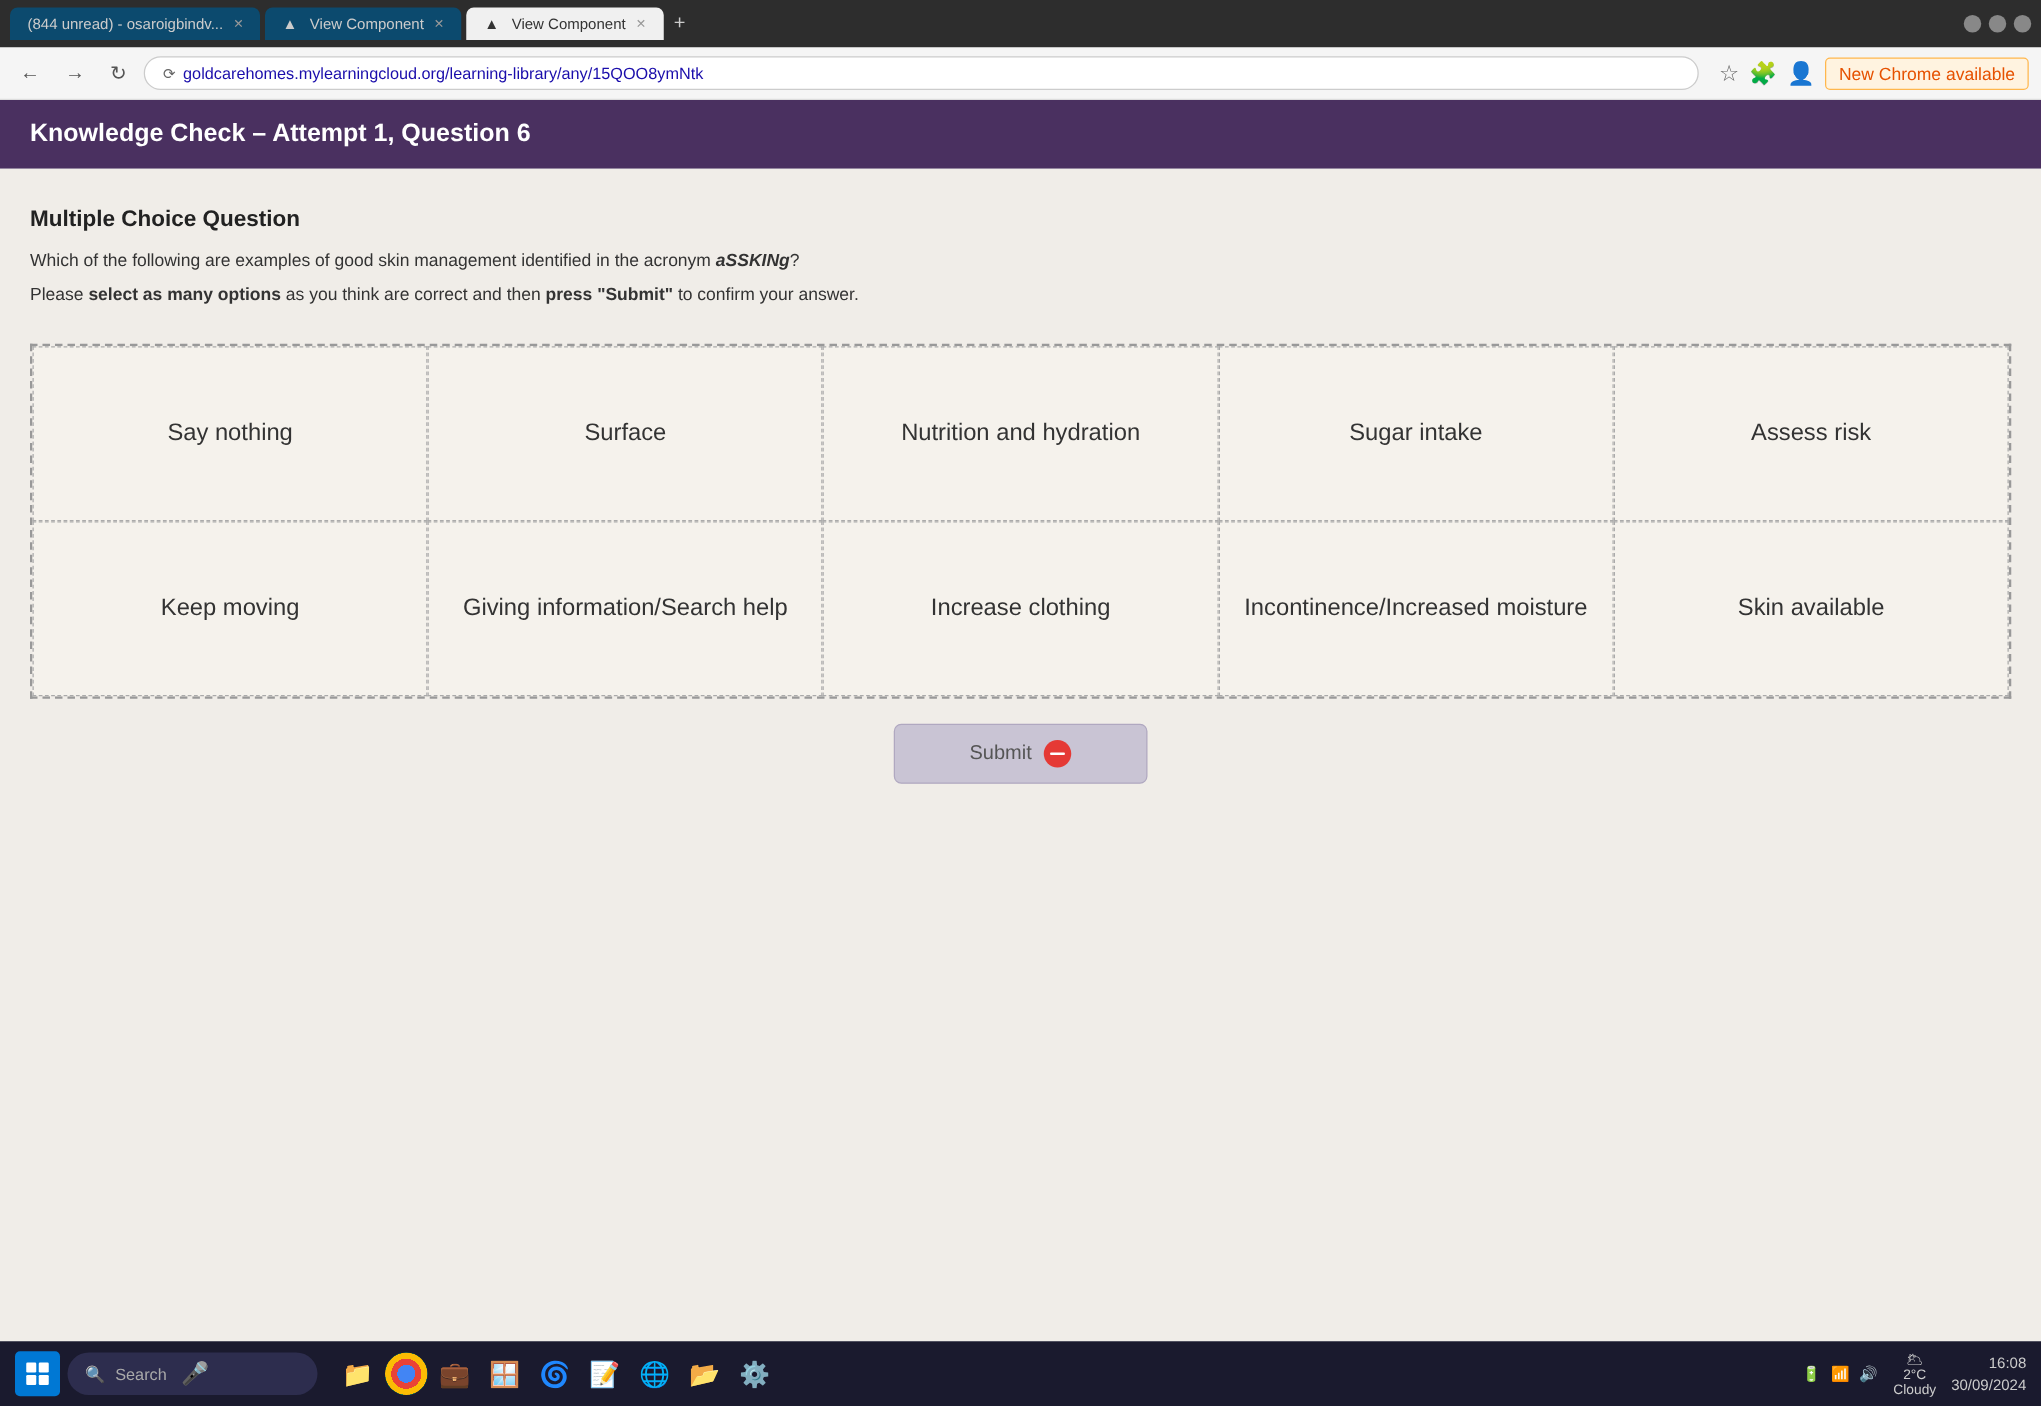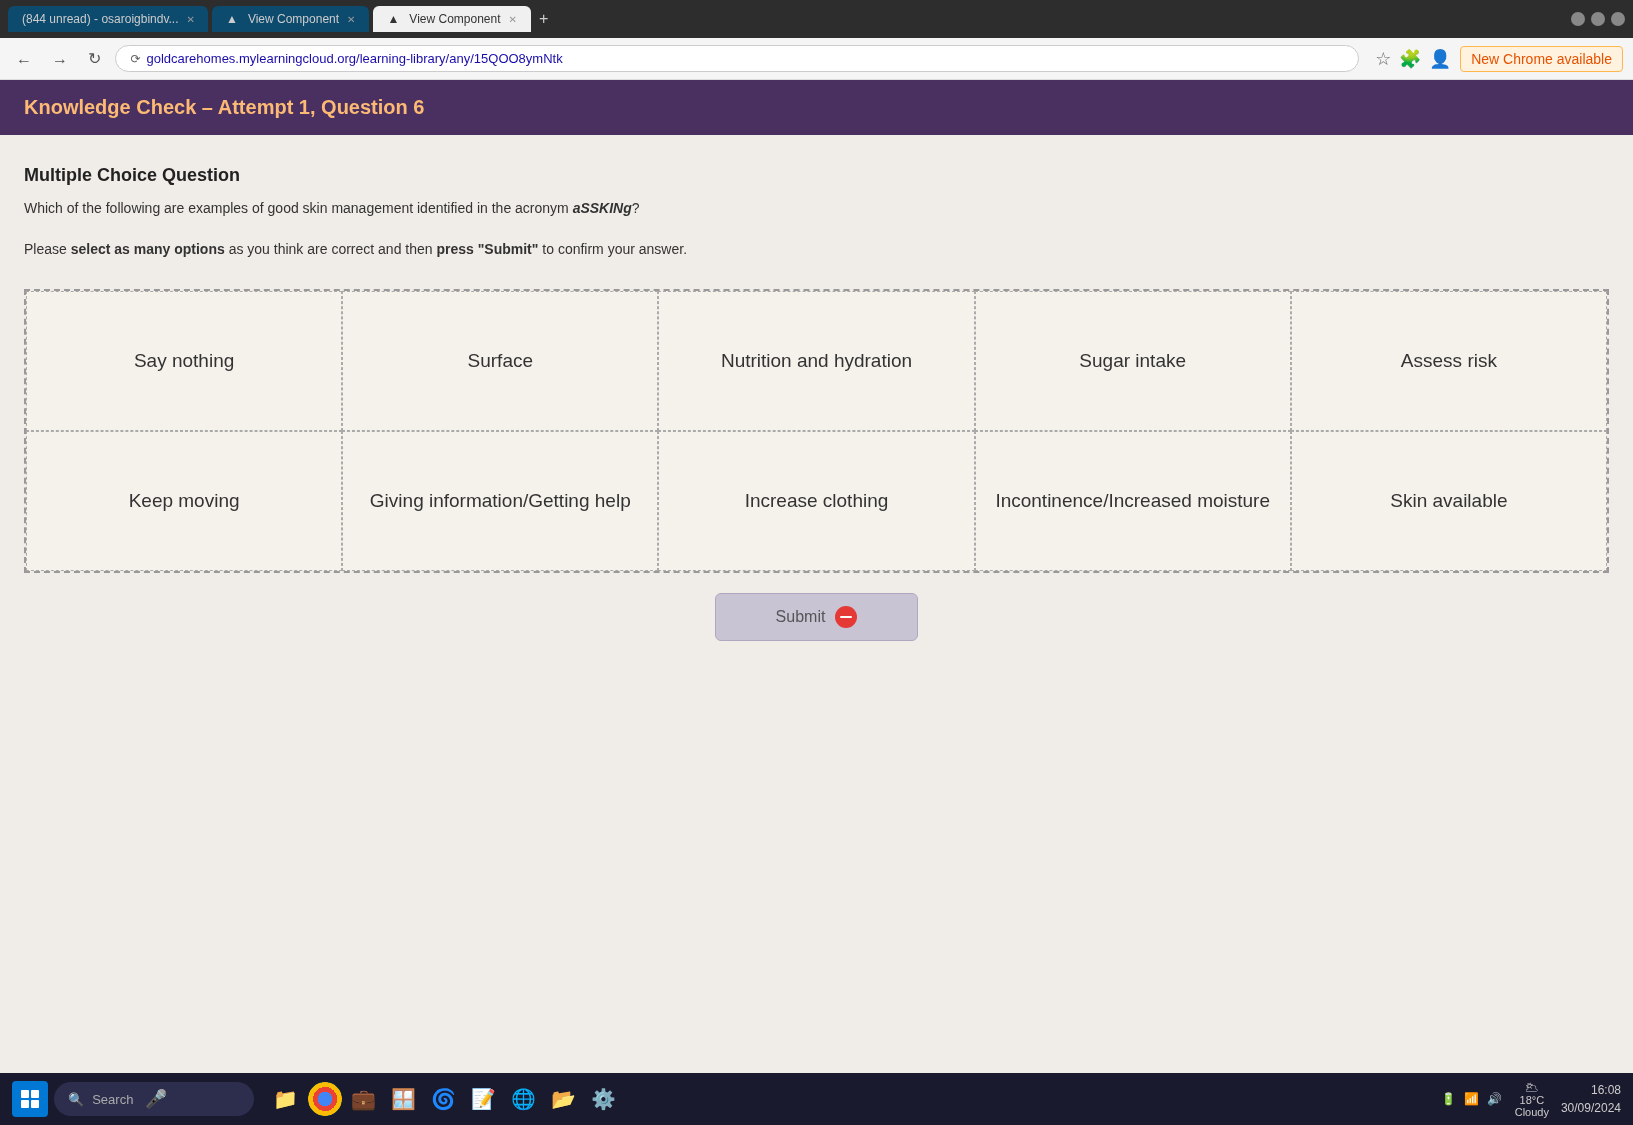--- a/index.html
+++ b/index.html
@@ -21,27 +21,27 @@
 
     .nav-bar { background: #f5f5f5; height: 42px; display: flex; align-items: center; padding: 0 10px; gap: 8px; border-bottom: 1px solid #ddd; }
     .nav-btn { background: none; border: none; font-size: 16px; cursor: pointer; color: #555; padding: 4px 6px; }
     .address-bar { flex: 1; background: #fff; border: 1px solid #ccc; border-radius: 20px; padding: 5px 14px; font-size: 13px; color: #333; display: flex; align-items: center; gap: 6px; }
     .address-text { flex: 1; font-size: 13px; color: #1a0dab; }
     .nav-icons { display: flex; gap: 8px; align-items: center; margin-left: 8px; }
     .nav-icon-btn { background: none; border: none; font-size: 18px; cursor: pointer; color: #666; }
     .new-chrome-badge { background: #fff3e0; border: 1px solid #ffb74d; border-radius: 4px; padding: 4px 10px; font-size: 14px; color: #e65100; white-space: nowrap; }
 
     
-    .page-header { background: #4a3060; color: #fdba74; padding: 16px 24px; font-size: 20px; font-weight: bold; }
+    .page-header { background: #4a3060; color: #ffffff; padding: 16px 24px; font-size: 20px; font-weight: bold; }
 
     
     .main-content { background: #f0ede8; flex: 1; padding: 30px 24px 20px; overflow: auto; }
 
     .question-type { font-size: 18px; font-weight: bold; color: #222; margin-bottom: 12px; }
-    .question-text { font-size: 14px; color: #333; line-height: 1.5; margin-bottom: 20px; }
+    .question-text { font-size: 14px; color: #333; line-height: 1.5; margin-bottom: 6px; }
     .question-text em { font-style: italic; font-weight: bold; }
     .question-instruction { font-size: 14px; color: #333; line-height: 1.5; margin-bottom: 29px; }
     .question-instruction strong { font-weight: bold; }
 
     
     .answer-grid { display: grid; grid-template-columns: repeat(5, 1fr); gap: 0; border: 2px dashed #999; margin-bottom: 20px; }
     .answer-cell { border: 1px dashed #aaa; padding: 30px 16px; min-height: 140px; display: flex; align-items: center; justify-content: center; font-size: 19px; color: #333; text-align: center; cursor: pointer; background: #f5f2ec; transition: background 0.15s; }
 
     
     .submit-area { display: flex; justify-content: center; align-items: center; margin-top: 10px; }
@@ -135,21 +135,21 @@
       <div class="answer-cell">
         <span>Sugar intake</span>
       </div>
       <div class="answer-cell">
         <span>Assess risk</span>
       </div>
       <div class="answer-cell">
         <span>Keep moving</span>
       </div>
       <div class="answer-cell">
-        <span>Giving information/Getting help</span>
+        <span>Giving information/Search help</span>
       </div>
       <div class="answer-cell">
         <span>Increase clothing</span>
       </div>
       <div class="answer-cell">
         <span>Incontinence/Increased moisture</span>
       </div>
       <div class="answer-cell">
         <span>Skin available</span>
       </div>
@@ -189,21 +189,21 @@
       <div class="taskbar-icon">⚙️</div>
     </div>
     <div class="taskbar-right">
       <div class="sys-tray">
         <span>🔋</span>
         <span>📶</span>
         <span>🔊</span>
       </div>
       <div class="weather-info">
         <span>🌥</span>
-        <span>18°C</span>
+        <span>2°C</span>
         <span>Cloudy</span>
       </div>
       <div class="clock">
         <div>16:08</div>
         <div>30/09/2024</div>
       </div>
     </div>
   </div>
 
 </div>

